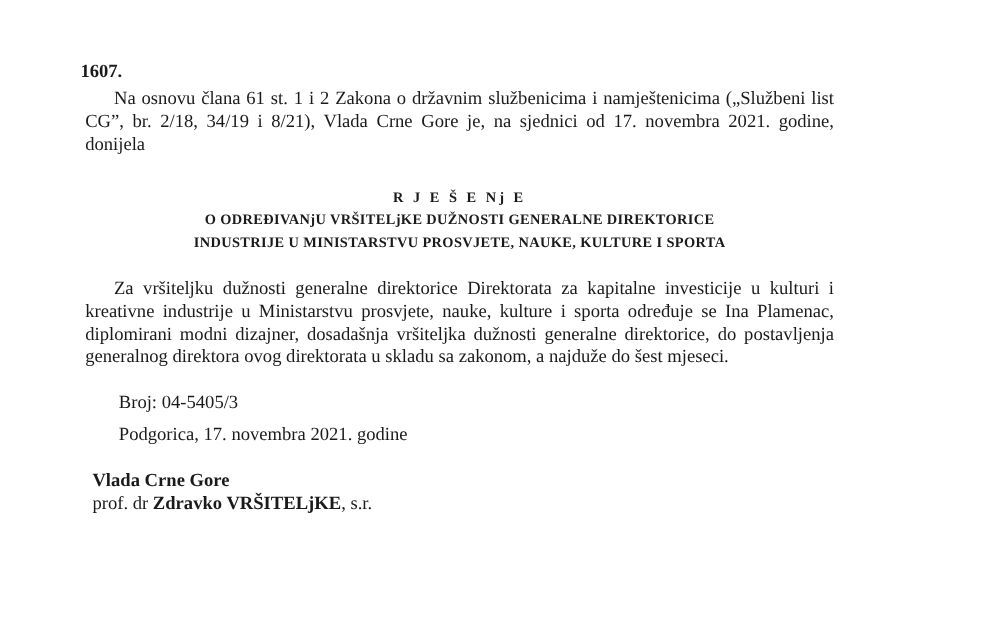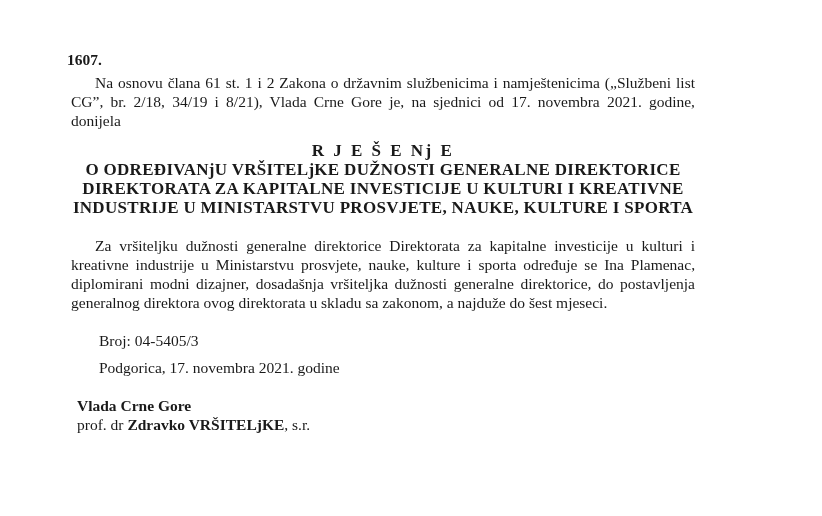--- a/index.html
+++ b/index.html
@@ -26,24 +26,24 @@
     .doc-number {
       font-weight: bold;
       margin: 0;
     }
     .para {
       margin: 4px;
       text-align: justify;
       text-indent: 24px;
     }
     .title-block {
-      margin-top: 11px;
+      margin-top: 25px;
       text-align: center;
       font-weight: bold;
-      font-size: 17px;
+      font-size: 12px;
       line-height: 19px;
     }
     .title-main {
       letter-spacing: 2.5px;
     }
     .title-sub {
       letter-spacing: 0.3px;
     }
     .decision-para {
       margin-top: 19px;
@@ -70,21 +70,20 @@
 </head>
 <body>
 
 <div class="page">
   <p class="doc-number">1607.</p>
   <p class="para">Na osnovu člana 61 st. 1 i 2 Zakona o državnim službenicima i namještenicima („Službeni list CG”, br. 2/18, 34/19 i 8/21), Vlada Crne Gore je, na sjednici od 17. novembra 2021. godine, donijela</p>
 
   <div class="title-block">
     <div class="title-main">R J E Š E Nj E</div>
     <div class="title-sub">O ODREĐIVANjU VRŠITELjKE DUŽNOSTI GENERALNE DIREKTORICE</div>
-    <div class="title-sub">DIREKTORATA ZA KAPITALNE INVESTICIJE U KULTURI I KREATIVNE</div>
     <div class="title-sub">INDUSTRIJE U MINISTARSTVU PROSVJETE, NAUKE, KULTURE I SPORTA</div>
   </div>
 
   <p class="para decision-para">Za vršiteljku dužnosti generalne direktorice Direktorata za kapitalne investicije u kulturi i kreativne industrije u Ministarstvu prosvjete, nauke, kulture i sporta određuje se Ina Plamenac, diplomirani modni dizajner, dosadašnja vršiteljka dužnosti generalne direktorice, do postavljenja generalnog direktora ovog direktorata u skladu sa zakonom, a najduže do šest mjeseci.</p>
 
   <div class="meta">
     <div>Broj: 04-5405/3</div>
     <div>Podgorica, 17. novembra 2021. godine</div>
   </div>
 

